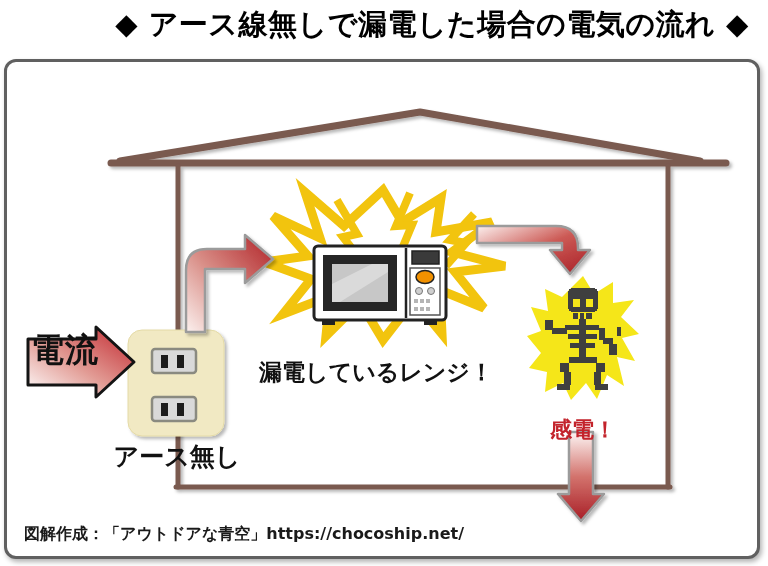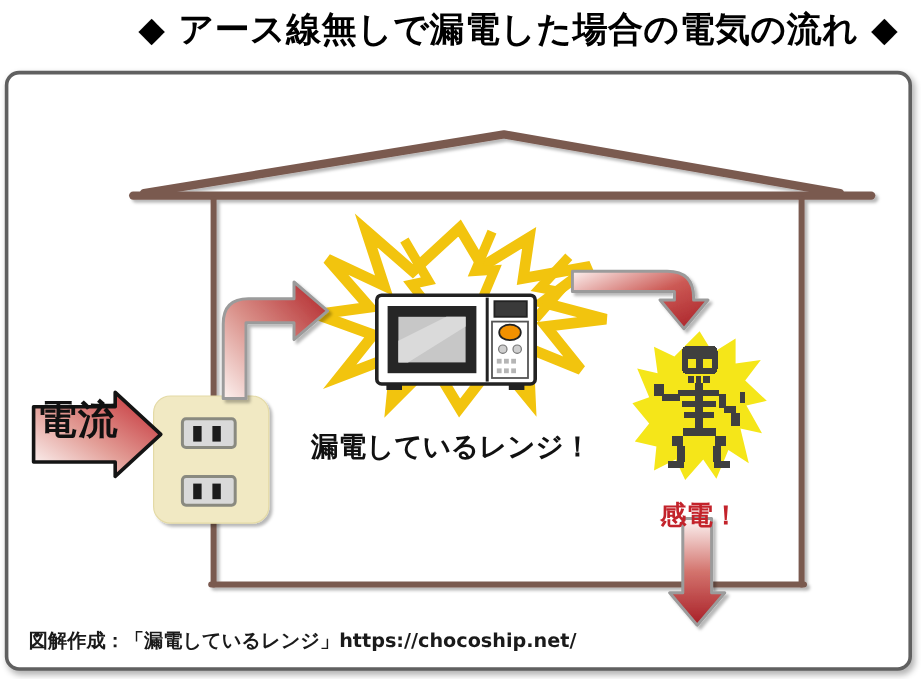--- a/index.html
+++ b/index.html
@@ -143,17 +143,18 @@
     <g filter="url(#sh)" stroke="#9b9b9b" stroke-width="2.5" stroke-linejoin="round">
       <path fill="url(#gUp)" d="M186,332 V270 Q186,249 207,249 H245 V235 L273,259 L245,283 V269 H205 V332 Z"></path>
       <path fill="url(#gRight)" d="M477,226 H556 Q578,226 578,248 V250 H590 L570,274 L550,250 H562 V243 H477 Z"></path>
       <path fill="url(#gDown)" d="M569,432 H593 V494 H604 L581,521 L558,494 H569 Z"></path>
     </g>
 
     <path fill="url(#gCur)" stroke="#141414" stroke-width="3" stroke-linejoin="round" d="M28,339 H96 V327 L134,362 L96,397 V385 H28 Z"></path>
   </svg>
 
   <div class="lbl lbl-current">電流</div>
+  <div class="lbl lbl-earth">アース無し</div>
   <div class="lbl lbl-microwave">漏電しているレンジ！</div>
   <div class="lbl lbl-shock">感電！</div>
-  <div class="lbl lbl-attrib">図解作成：「漏電しているレンジ」https://chocoship.net/</div>
+  <div class="lbl lbl-attrib">図解作成：「アウトドアな青空」https://chocoship.net/</div>
 
 </div>
 
 </body></html>

